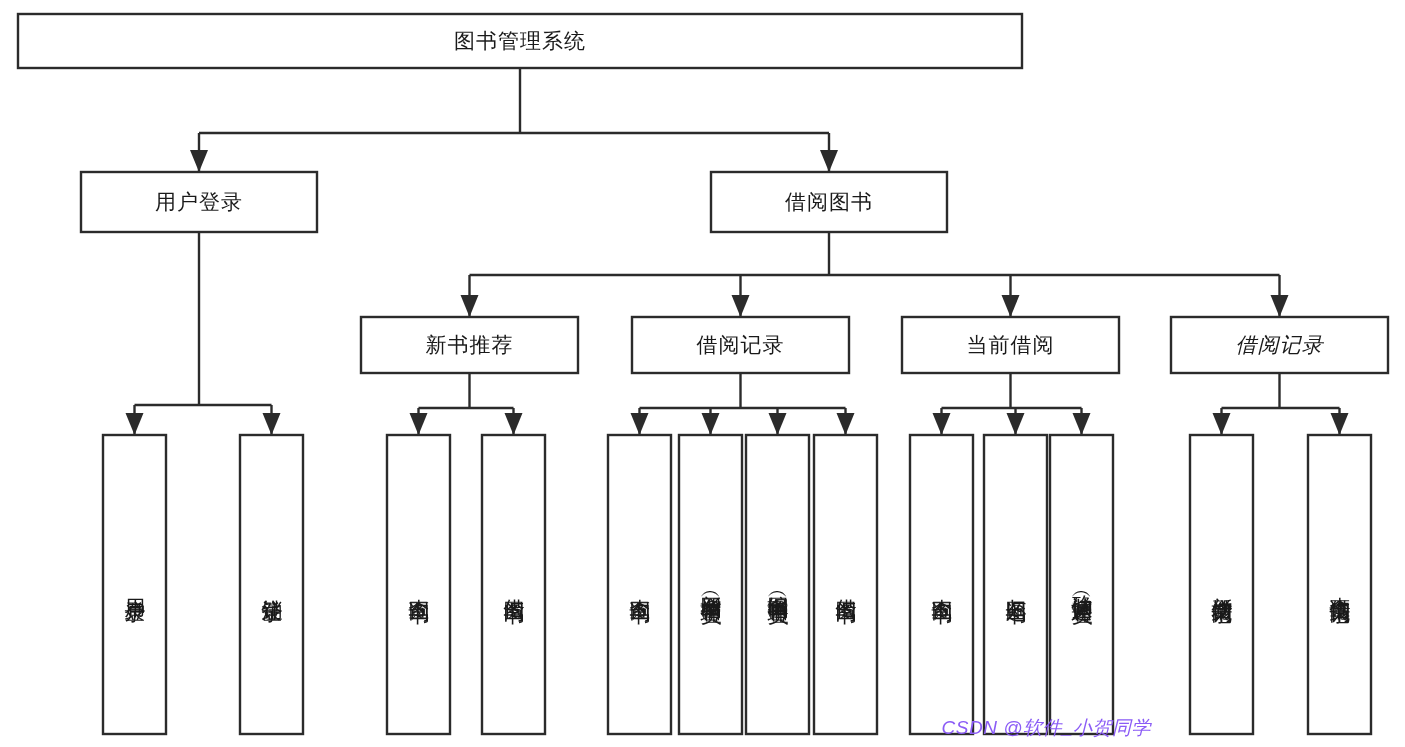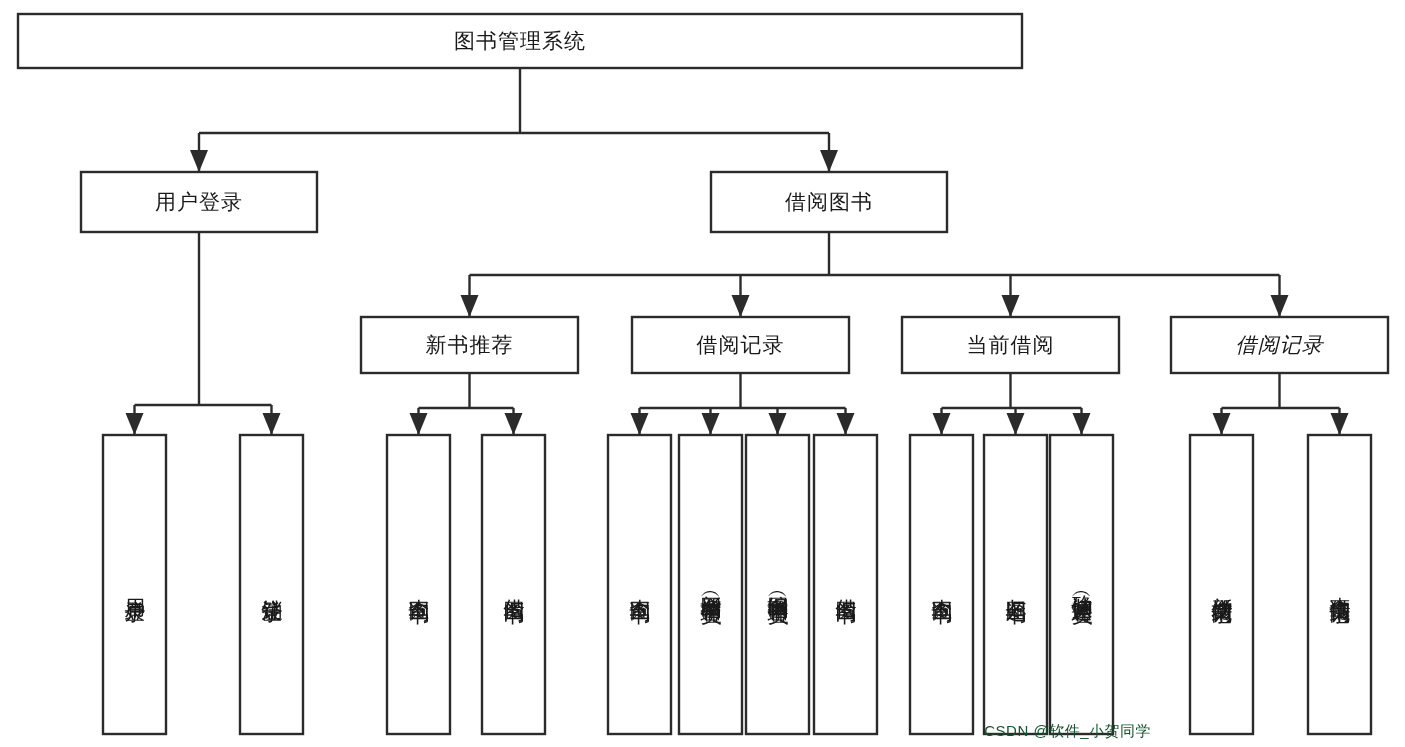--- a/index.html
+++ b/index.html
@@ -63,26 +63,27 @@
     letter-spacing: 1px;
     color: #1a1a1a;
     font-family: "Liberation Sans", "DejaVu Sans", sans-serif;
     white-space: nowrap;
     pointer-events: none;
   }
   .watermark {
     position: absolute;
     right: 12px;
     bottom: 6px;
-    font-size: 15px;
-    color: #14532d;
+    font-size: 19px;
+    color: #8b5cf6;
     font-family: "Liberation Sans", "DejaVu Sans", sans-serif;
     letter-spacing: 0.5px;
     pointer-events: none;
     white-space: nowrap;
+    font-style: italic;
   }
 </style>
 </head>
 <body>
 
 <div id="diagram-root">
   <svg class="diagram" viewBox="0 0 1405 747">
     <g id="connector-layer">
         <line x1="520" y1="68" x2="520" y2="133" class="connector"></line>
         <line x1="199" y1="133" x2="829" y2="133" class="connector"></line>

